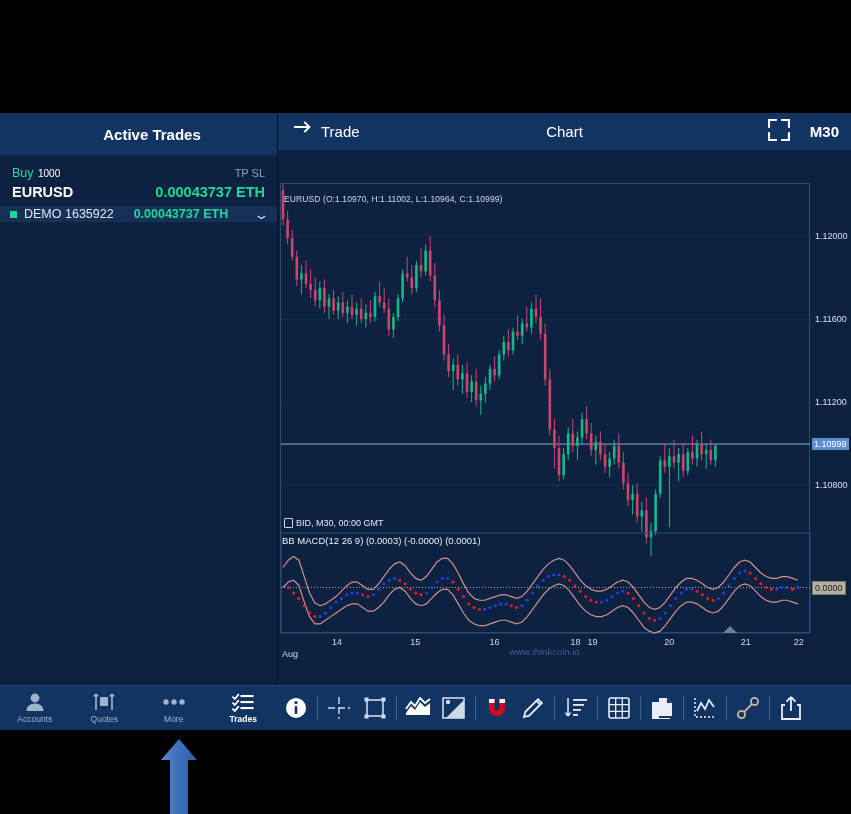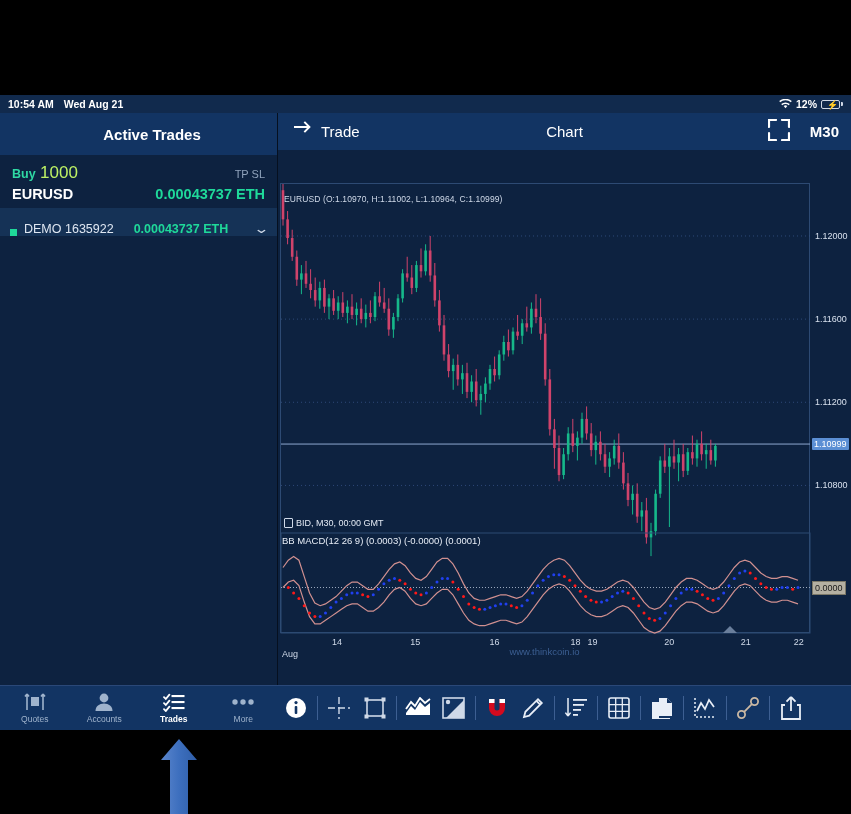--- a/index.html
+++ b/index.html
@@ -26,32 +26,32 @@
     color:#fff;font-size:15px;font-weight:bold;padding-left:27px;}
   .seg-wrap{padding:14px 12px 6px 12px;}
   .seg{display:flex;border:1px solid #5b7398;border-radius:7px;overflow:hidden;height:26px;}
   .seg div{flex:1;display:flex;align-items:center;justify-content:center;font-size:11.5px;}
   .seg .on{background:#ffffff;color:#16243a;}
   .seg .off{background:#16314f;color:#dbe4f0;}
 
   .trade-card{padding:8px 12px 6px 12px;}
   .tc-row{display:flex;justify-content:space-between;align-items:baseline;}
   .tc-r1{margin-bottom:3px;}
-  .buy{color:#2fd9a4;font-size:12.5px;font-weight:bold;}
-  .lots{color:#bef264;font-size:17px;}
+  .buy{color:#2fd9a4;font-size:12.5px;font-weight:normal;}
+  .lots{color:#ffffff;font-size:10px;}
   .tpsl{color:#8fa2bb;font-size:11px;}
   .sym{color:#ffffff;font-size:14.5px;font-weight:bold;}
   .pnl{color:#1fd99a;font-size:14.5px;font-weight:bold;}
   .tc-r3{margin-top:3px;}
   .px-open{color:#93a6be;font-size:12px;}
   .arrow-glyph{color:#93a6be;font-size:12px;margin:0 3px;}
   .px-cur{color:#ffffff;font-size:12px;font-weight:bold;}
   .pips{color:#8fa2bb;font-size:11.5px;}
 
-  .acct-row{height:28px;background:#153256;display:flex;align-items:flex-end;padding:0 10px;}
+  .acct-row{height:16px;background:#153256;display:flex;align-items:center;padding:0 10px;}
   .acct-dot{width:7px;height:7px;background:#1fd99a;margin-right:7px;}
   .acct-name{color:#dfe7f2;font-size:12.5px;}
   .acct-val{color:#1fd99a;font-size:12.5px;font-weight:bold;margin-left:20px;}
   .chev{margin-left:auto;color:#cfd9e8;font-size:13px;transform:scaleX(1.5);}
 
   
   .chartpane{position:absolute;left:278px;top:113px;width:573px;height:572px;background:#0d2240;}
   .chart-header{height:37px;background:#123463;display:flex;align-items:center;color:#fff;}
   .ch-trade{display:flex;align-items:center;gap:9px;margin-left:14px;}
   .ch-trade span.lbl{font-size:15px;}
@@ -96,38 +96,20 @@
   .tsep{width:1px;height:24px;background:#3d5f92;margin:0 3px;}
   .tool svg{display:block;}
 
   .arrow-anno{position:absolute;left:158px;top:738px;}
 </style>
 </head>
 <body>
 
 <div id="app">
 
-  <div class="statusbar">
-    <span class="sb-time">10:54 AM</span>
-    <span class="sb-date">Wed Aug 21</span>
-    <span class="sb-right">
-      <span>
-        <svg class="wifi" viewBox="0 0 16 12">
-            <path d="M8 11.2l2.2-2.6a3.4 3.4 0 00-4.4 0L8 11.2z" fill="#fff"></path>
-            <path d="M8 6.1c1.5 0 2.9.5 4 1.5l1.3-1.5A8 8 0 008 4a8 8 0 00-5.3 2.1L4 7.6A6 6 0 018 6.1z" fill="#fff"></path>
-            <path d="M8 1.3c2.5 0 4.8.9 6.6 2.4l1.1-1.3A12 12 0 008 -.5 12 12 0 00.3 2.4l1.1 1.3A10 10 0 018 1.3z" fill="#fff"></path>
-          </svg>
-      </span>
-      <span>12%</span>
-      <span class="batt">
-        <span class="batt-body"><span class="batt-fill"></span><span class="bolt">⚡</span></span>
-        <span class="batt-cap"></span>
-      </span>
-    </span>
-  </div>
 
   <div class="sidebar">
     <div class="side-header">Active Trades</div>
 
 
     <div class="trade-card">
       <div class="tc-row tc-r1">
         <div>
           <span class="buy">Buy</span>
           <span class="lots">1000</span>
@@ -511,58 +493,58 @@
           <span class="xtri" style="left: 450.005px;"></span>
         </div>
       <div class="watermark">www.thinkcoin.io</div>
     </div>
   </div>
 
   <div class="tabbar">
     <div class="tab">
       <span>
         <svg width="22" height="20" viewBox="0 0 22 20">
+          <circle cx="11" cy="6" r="4.4" fill="#9fb3cc"></circle>
+          <path d="M2.5 19c0-4.7 3.8-7.5 8.5-7.5s8.5 2.8 8.5 7.5z" fill="#9fb3cc"></path>
+        </svg>
+      </span>
+      <span class="tlabel">Accounts</span>
+    </div>
+    <div class="tab">
+      <span>
+        <svg width="22" height="20" viewBox="0 0 22 20">
           <path d="M3 2v16M3 2l-2 2.5M3 2l2 2.5" stroke="#9fb3cc" stroke-width="1.6" fill="none"></path>
           <rect x="7" y="5" width="8" height="9" fill="#9fb3cc"></rect>
           <path d="M19 18V2M19 2l-2 2.5M19 2l2 2.5" stroke="#9fb3cc" stroke-width="1.6" fill="none"></path>
         </svg>
       </span>
       <span class="tlabel">Quotes</span>
     </div>
     <div class="tab">
       <span>
-        <svg width="22" height="20" viewBox="0 0 22 20">
-          <circle cx="11" cy="6" r="4.4" fill="#9fb3cc"></circle>
-          <path d="M2.5 19c0-4.7 3.8-7.5 8.5-7.5s8.5 2.8 8.5 7.5z" fill="#9fb3cc"></path>
+        <svg width="26" height="20" viewBox="0 0 26 20">
+          <circle cx="5" cy="10" r="2.7" fill="#9fb3cc"></circle>
+          <circle cx="13" cy="10" r="2.7" fill="#9fb3cc"></circle>
+          <circle cx="21" cy="10" r="2.7" fill="#9fb3cc"></circle>
         </svg>
       </span>
-      <span class="tlabel">Accounts</span>
+      <span class="tlabel">More</span>
     </div>
     <div class="tab active">
       <span>
         <svg width="22" height="20" viewBox="0 0 22 20">
           <path d="M1 5.2l1.8 1.8L6.4 2.6" stroke="#fff" stroke-width="1.8" fill="none" stroke-linecap="round"></path>
           <path d="M1 11.2l1.8 1.8 3.6-4.4" stroke="#fff" stroke-width="1.8" fill="none" stroke-linecap="round"></path>
           <path d="M1 17.2l1.8 1.8 3.6-4.4" stroke="#fff" stroke-width="1.8" fill="none" stroke-linecap="round"></path>
           <rect x="8.5" y="3" width="13" height="2.1" fill="#fff"></rect>
           <rect x="8.5" y="9" width="13" height="2.1" fill="#fff"></rect>
           <rect x="8.5" y="15" width="13" height="2.1" fill="#fff"></rect>
         </svg>
       </span>
       <span class="tlabel">Trades</span>
-    </div>
-    <div class="tab">
-      <span>
-        <svg width="26" height="20" viewBox="0 0 26 20">
-          <circle cx="5" cy="10" r="2.7" fill="#9fb3cc"></circle>
-          <circle cx="13" cy="10" r="2.7" fill="#9fb3cc"></circle>
-          <circle cx="21" cy="10" r="2.7" fill="#9fb3cc"></circle>
-        </svg>
-      </span>
-      <span class="tlabel">More</span>
     </div>
   </div>
 
   <div class="toolbar">
     <div class="tool">
       <svg width="22" height="22" viewBox="0 0 22 22">
           <circle cx="11" cy="11" r="10" fill="#fff"></circle>
           <rect x="9.7" y="9" width="2.6" height="8" rx="1" fill="#123463"></rect>
           <circle cx="11" cy="5.6" r="1.6" fill="#123463"></circle>
         </svg>

